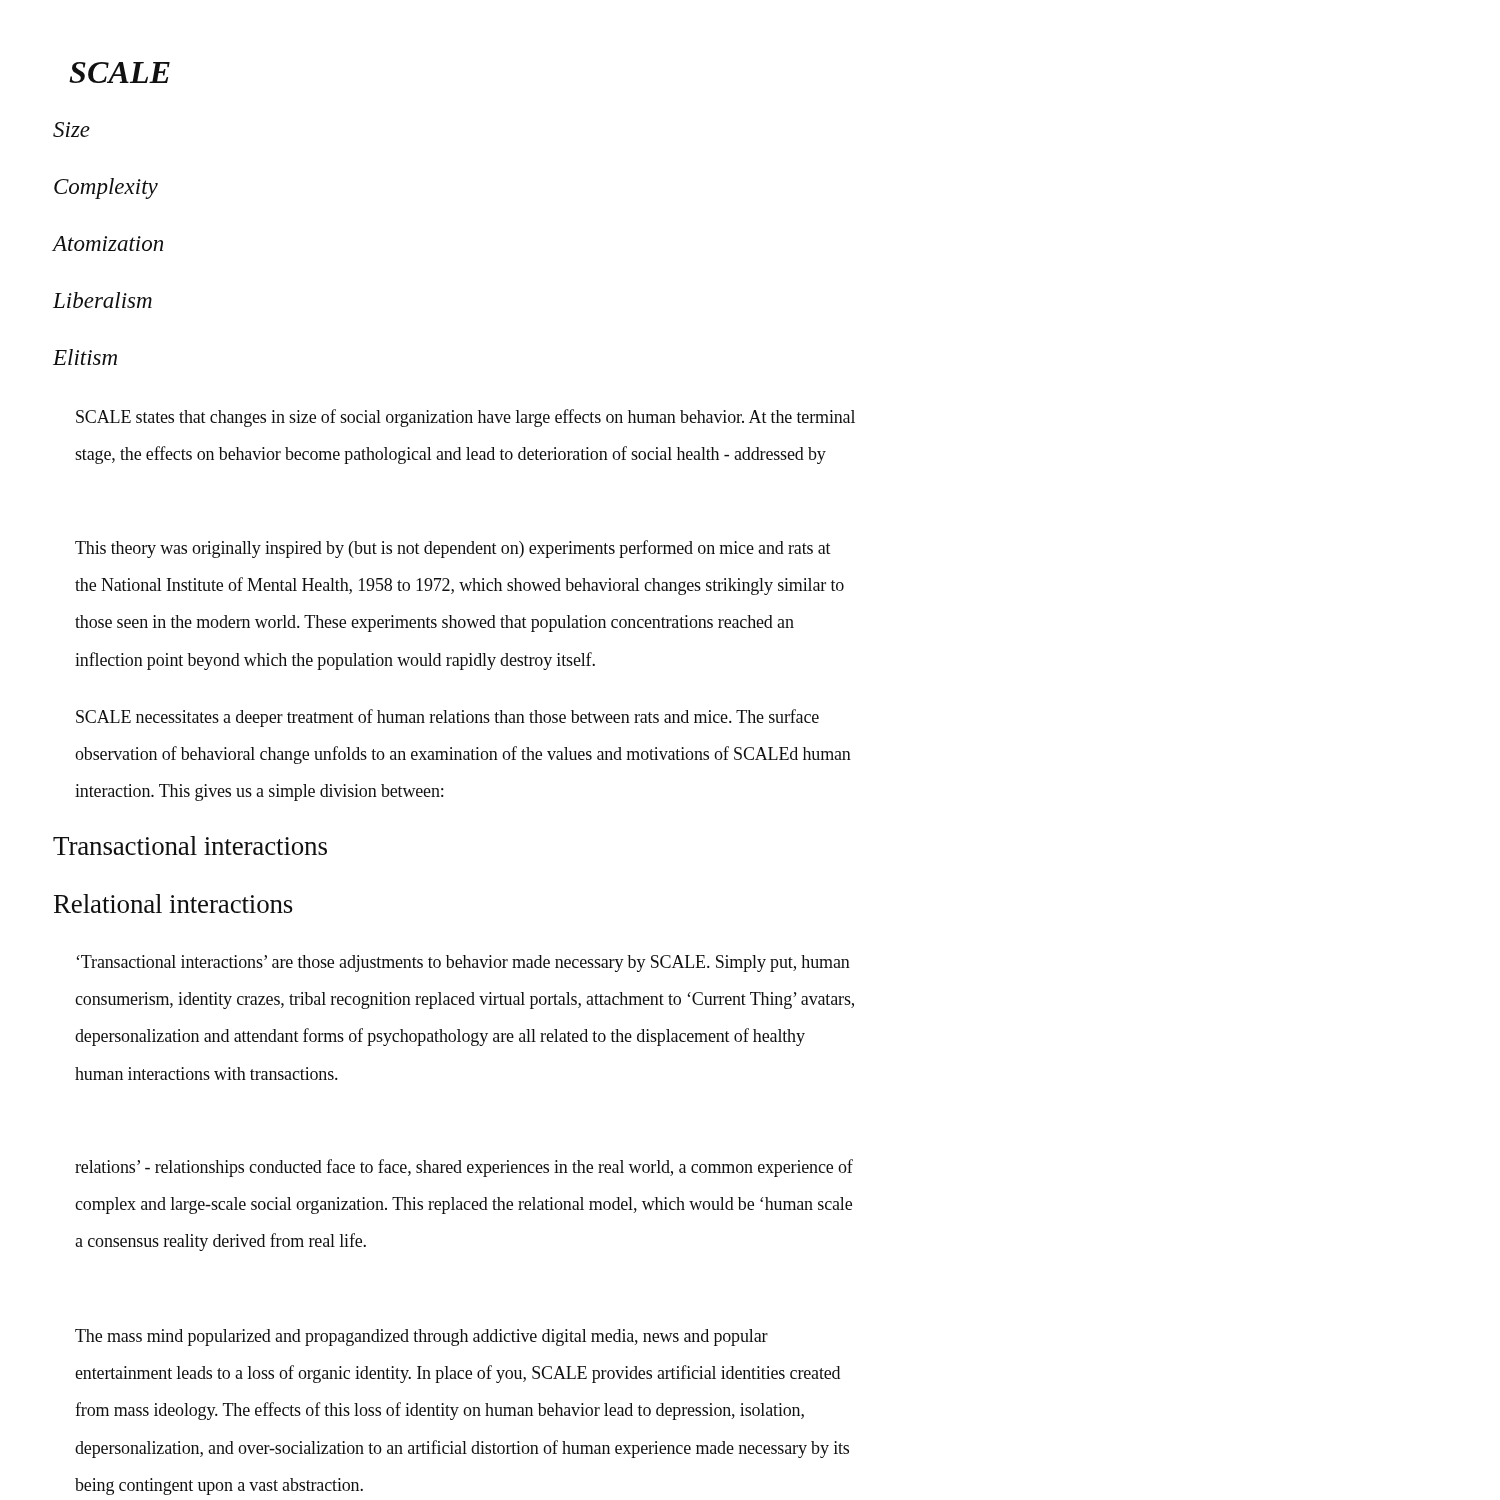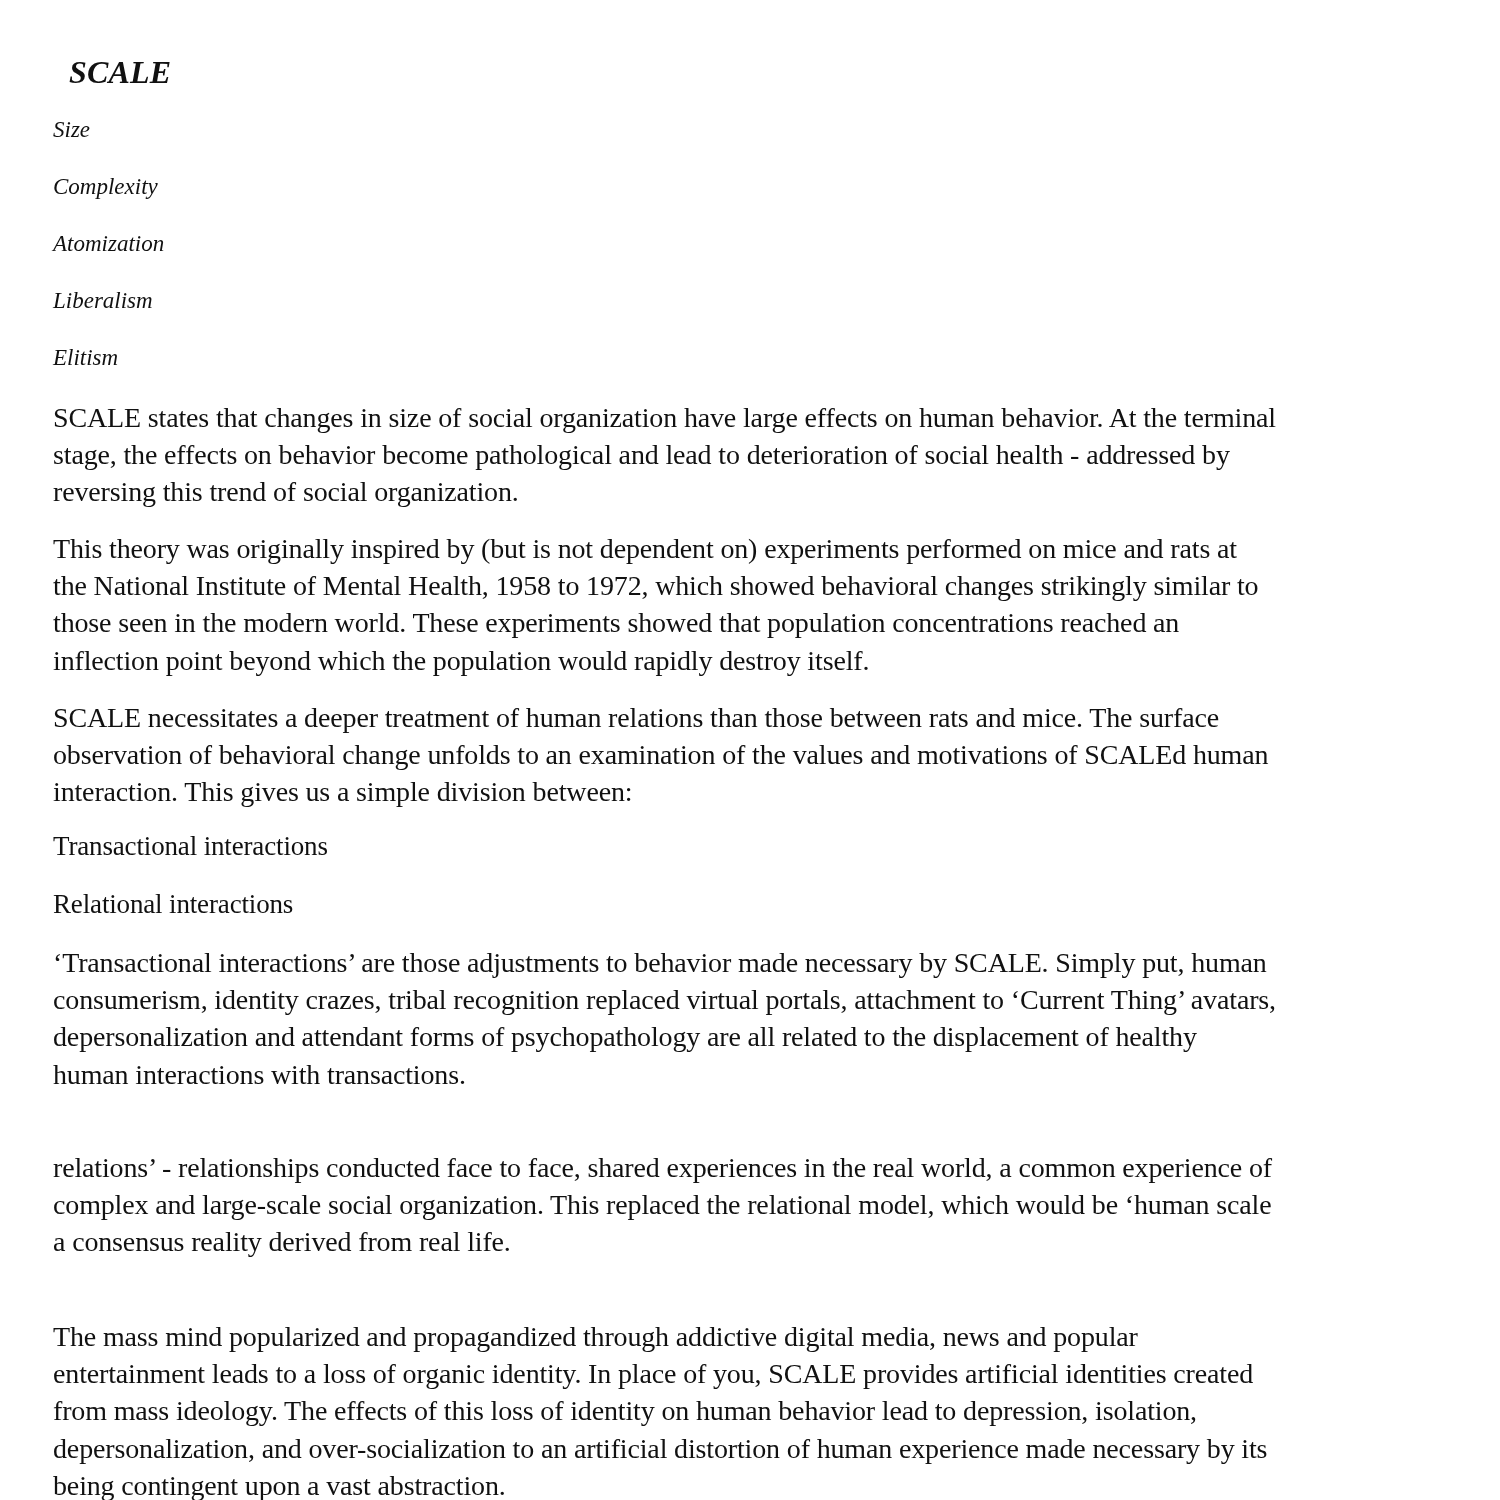--- a/index.html
+++ b/index.html
@@ -38,25 +38,26 @@
     font-style: italic;
     white-space: nowrap;
   }
   .para {
     position: absolute;
     left: 0;
     width: 1400px;
   }
   .line {
     display: block;
-    font-size: 28px;
+    font-size: 18px;
     line-height: 37.2px;
     height: 37.2px;
     white-space: nowrap;
     letter-spacing: -0.15px;
+    margin-left: 22px;
   }
   .plain {
     position: absolute;
     left: 0;
     font-size: 27px;
     white-space: nowrap;
     letter-spacing: -0.15px;
   }
 </style>
 </head>
@@ -68,21 +69,20 @@
 
   <div class="kw" style="top:117px;">Size</div>
   <div class="kw" style="top:174px;">Complexity</div>
   <div class="kw" style="top:231px;">Atomization</div>
   <div class="kw" style="top:288px;">Liberalism</div>
   <div class="kw" style="top:345px;">Elitism</div>
 
   <div class="para" style="top:399px;">
     <span class="line">SCALE states that changes in size of social organization have large effects on human behavior. At the terminal</span>
     <span class="line">stage, the effects on behavior become pathological and lead to deterioration of social health - addressed by</span>
-    <span class="line">reversing this trend of social organization.</span>
   </div>
 
   <div class="para" style="top:530px;">
     <span class="line">This theory was originally inspired by (but is not dependent on) experiments performed on mice and rats at</span>
     <span class="line">the National Institute of Mental Health, 1958 to 1972, which showed behavioral changes strikingly similar to</span>
     <span class="line">those seen in the modern world. These experiments showed that population concentrations reached an</span>
     <span class="line">inflection point beyond which the population would rapidly destroy itself.</span>
   </div>
 
   <div class="para" style="top:699px;">

